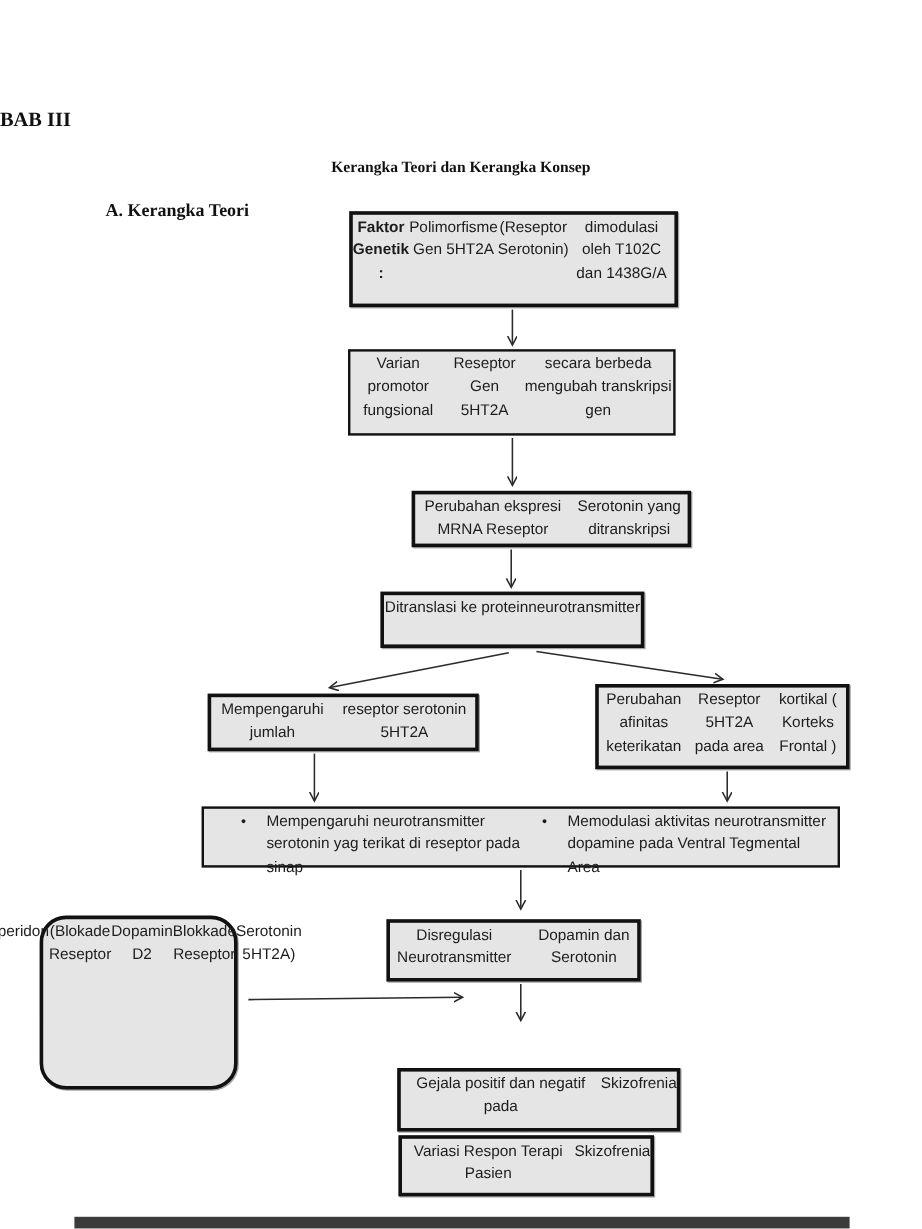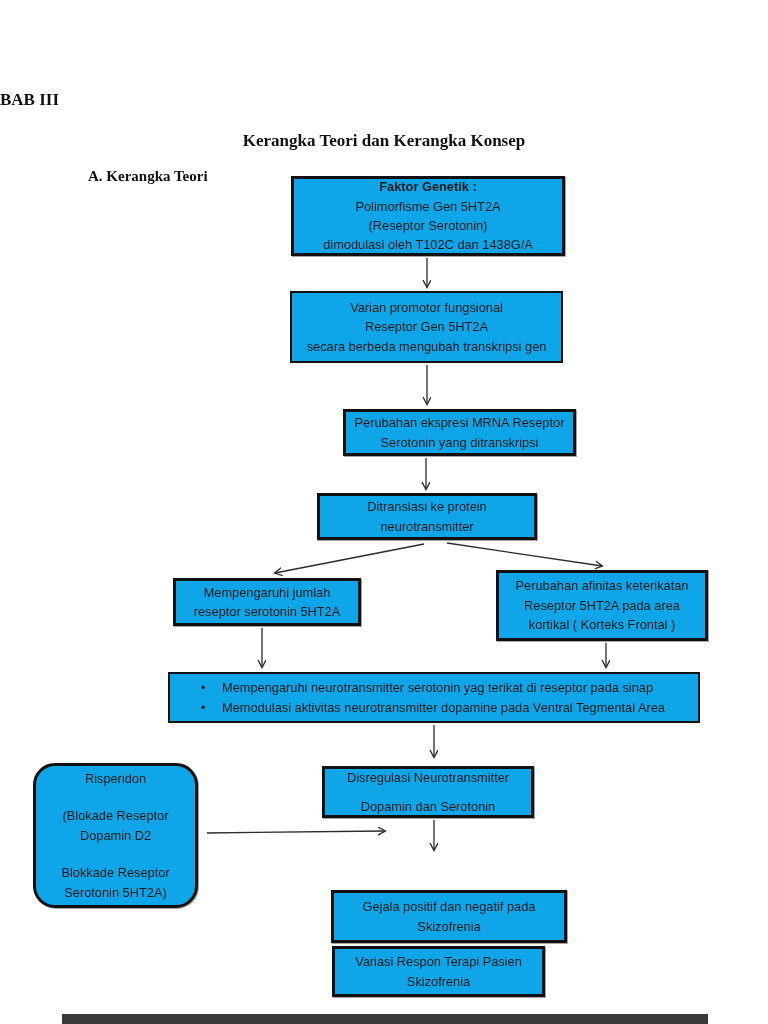--- a/index.html
+++ b/index.html
@@ -3,27 +3,27 @@
 <meta charset="utf-8">
 <style>
   html,body { margin:0; padding:0; background:#ffffff; }
   .page {
     position:relative; width:768px; height:1024px; margin:0 auto;
     background:#ffffff; overflow:hidden;
     font-family:"Liberation Sans", sans-serif; color:#1c1c1c;
   }
   .serif { font-family:"Liberation Serif", serif; font-weight:bold; color:#111; }
   .doc-title   { position:absolute; left:0; top:90;  width:768px; font-size:17px; top:90px; }
-  .doc-subtitle{ position:absolute; left:0; top:131px; width:768px; text-align:center; font-size:17px; }
+  .doc-subtitle{ position:absolute; left:0; top:131px; width:768px; text-align:center; font-size:13px; }
   .section-heading { position:absolute; left:88px; top:168px; font-size:15px; }
 
   .fbox {
-    position:absolute; box-sizing:border-box; background:#0ea5e9;
+    position:absolute; box-sizing:border-box; background:#e5e5e5;
     border:2px solid #111111; text-align:center; font-size:12.8px; line-height:1.52;
-    display:flex; flex-direction:column; justify-content:center;
+    display:flex; justify-content:center;
   }
   .fbox.thick { border-width:3px; box-shadow:1px 1px 0 rgba(0,0,0,0.35); }
   .fbox .bold { font-weight:bold; }
 
   .bullet-box { text-align:left; justify-content:center; padding-left:14px; padding-right:6px; }
   .bullet-row { display:flex; align-items:baseline; }
   .bullet-marker { width:38px; text-align:center; flex:0 0 38px; font-size:12px; }
   .bullet-text { flex:1; }
 
   .risperidon-box .gap { height:18px; }
@@ -77,21 +77,21 @@
   <div class="fbox thick" style="left:308px; top:409px; width:233px; height:47px;margin-left:35px;">
     <div>Perubahan ekspresi MRNA Reseptor</div>
     <div>Serotonin yang ditranskripsi</div>
   </div>
 
   <div class="fbox thick" style="left:317px; top:493px; width:220px; height:47px;">
     <div>Ditranslasi ke protein</div>
     <div>neurotransmitter</div>
   </div>
 
-  <div class="fbox thick" style="left:173px; top:578px; width:188px; height:48px;">
+  <div class="fbox thick" style="left:173px; top:578px; width:226px; height:48px;">
     <div>Mempengaruhi jumlah</div>
     <div>reseptor serotonin 5HT2A</div>
   </div>
 
   <div class="fbox thick" style="left:496px; top:570px; width:212px; height:71px;">
     <div>Perubahan afinitas keterikatan</div>
     <div>Reseptor 5HT2A pada area</div>
     <div>kortikal ( Korteks Frontal )</div>
   </div>
 

